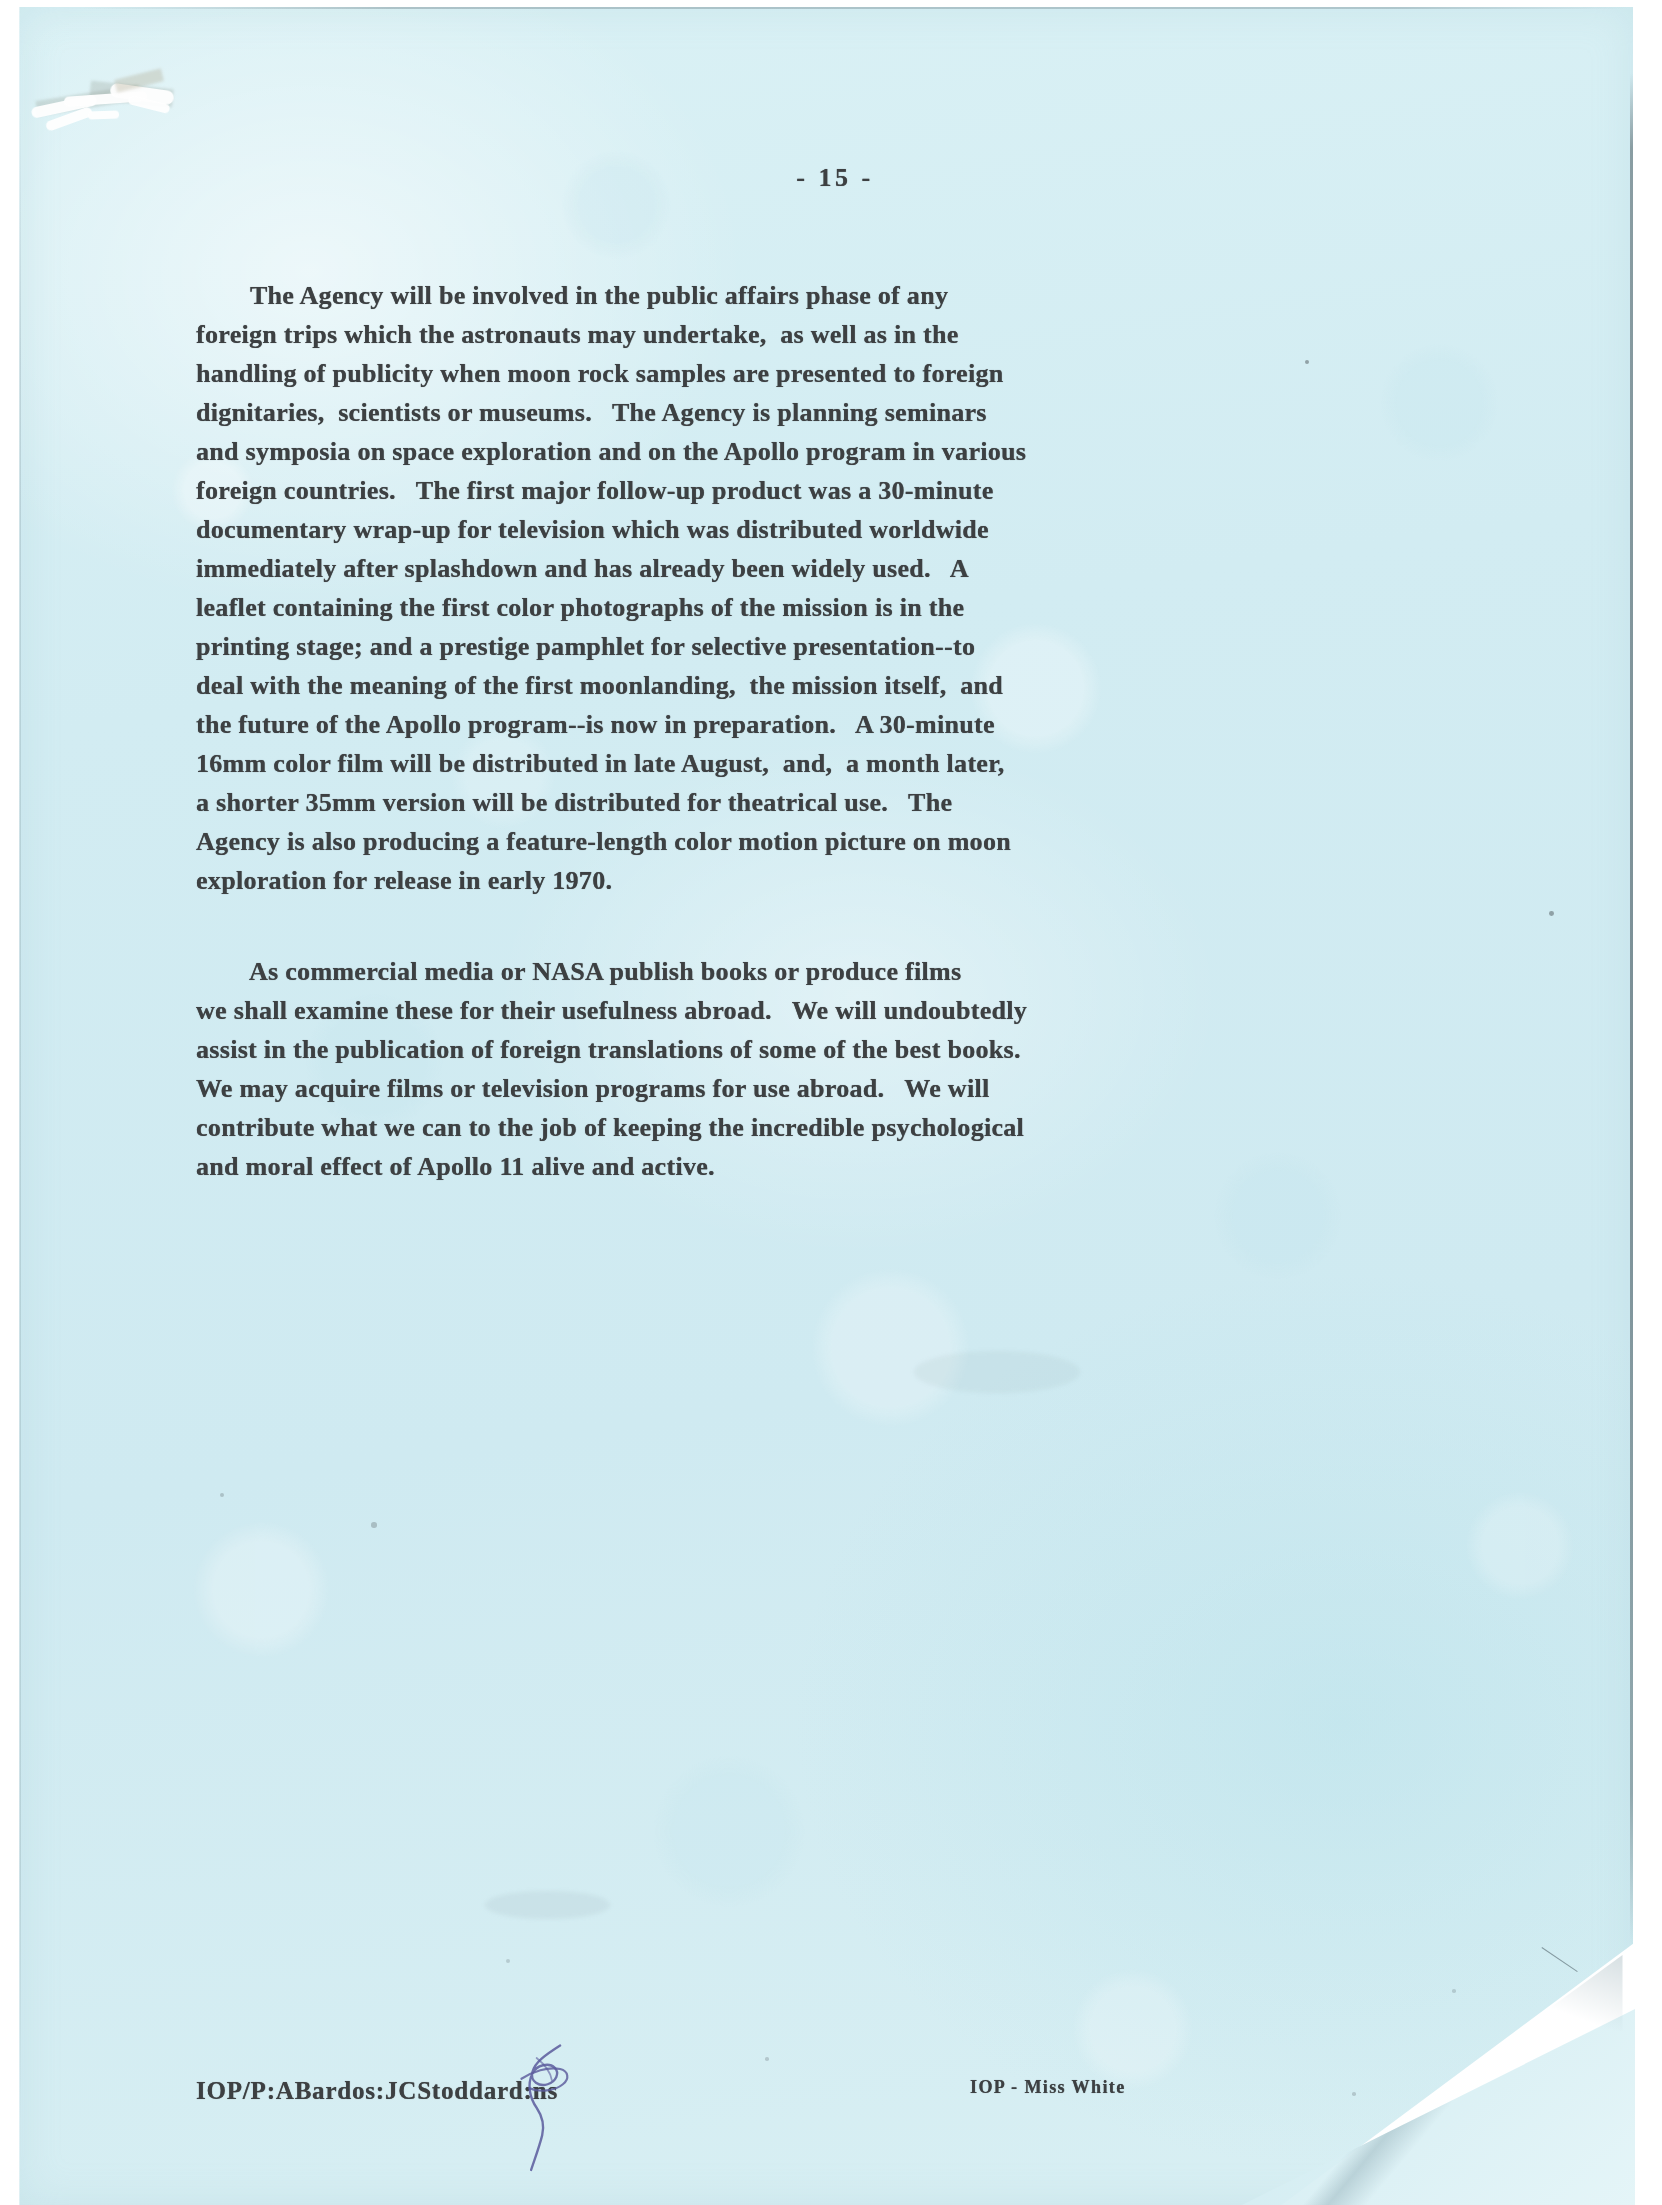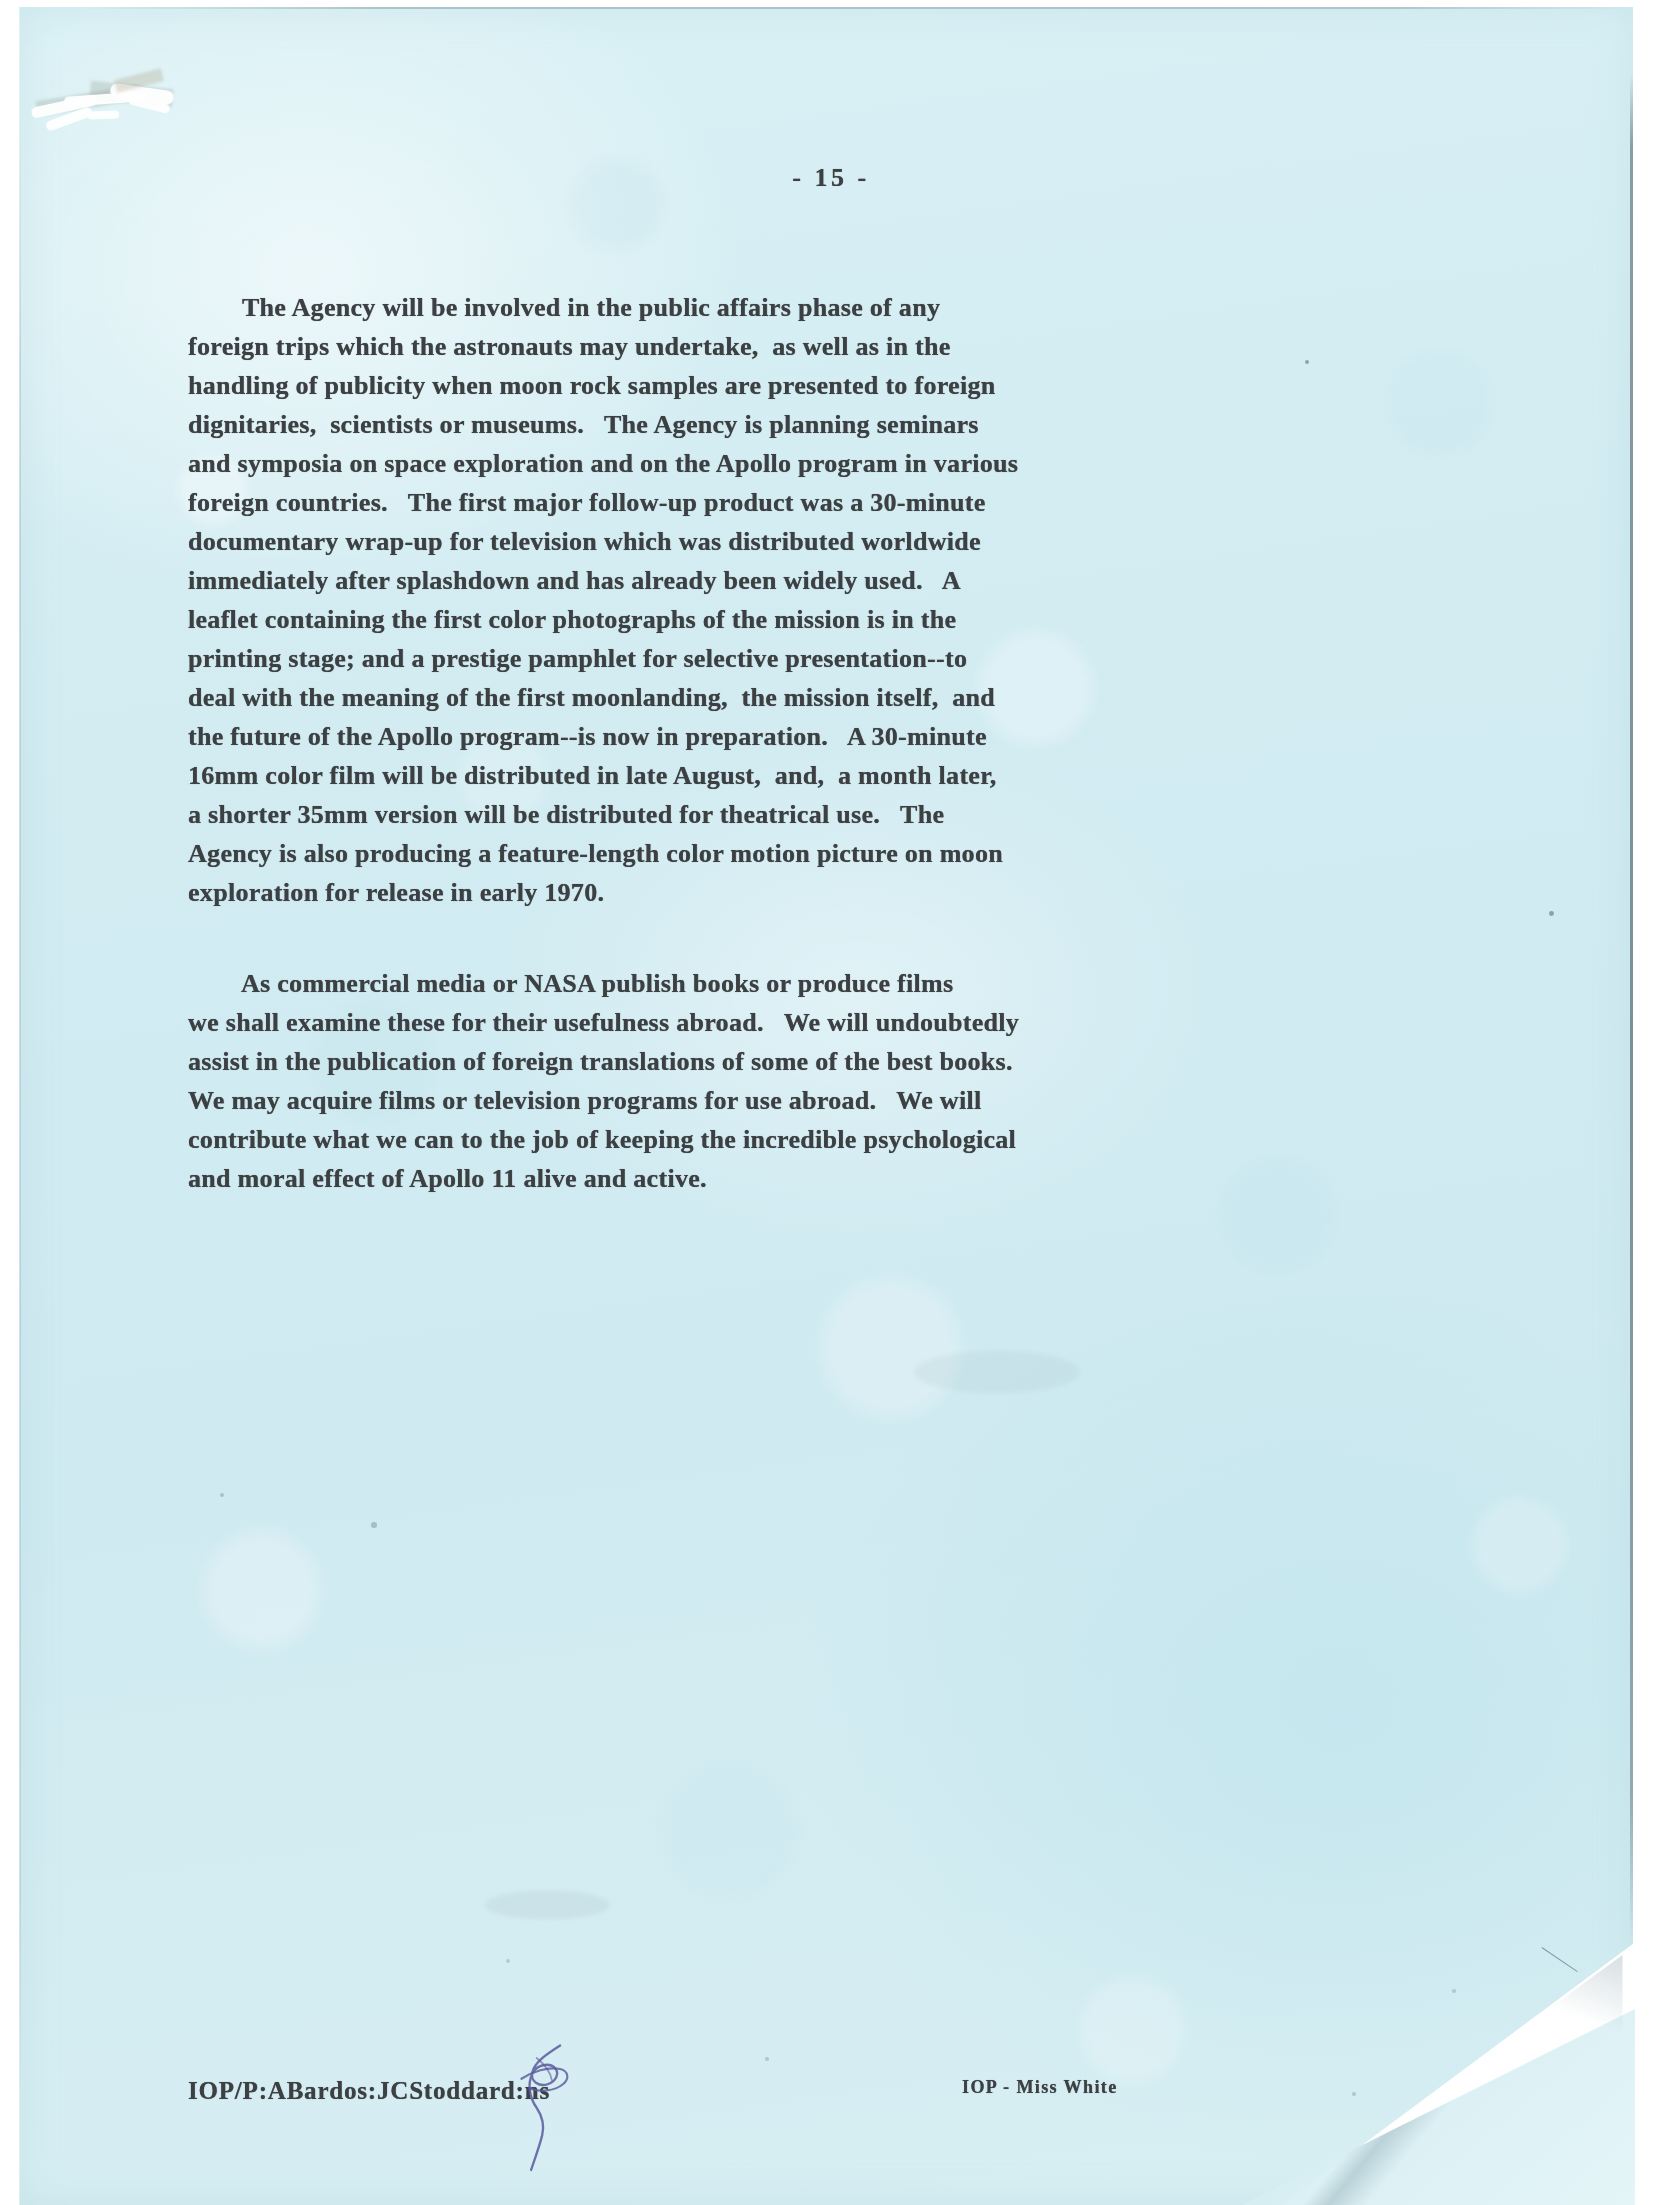--- a/index.html
+++ b/index.html
@@ -158,35 +158,36 @@
   }
 
   .typed {
     font-family: "Liberation Serif", serif;
     font-weight: 700;
     letter-spacing: 0.3px;
     color: #3d4042;
     text-shadow:
       0 0 0.8px rgba(60,64,66,.65),
       0.3px 0.3px 0.6px rgba(70,78,82,.35);
+    padding-left: 8px;
   }
 
   #page-number {
     position: absolute;
     left: 0; right: 0;
     top: 163px;
     text-align: center;
     font-size: 26px;
     letter-spacing: 3.5px;
   }
 
   #body-block {
     position: absolute;
     left: 188px;
-    top: 288px;
+    top: 276px;
     width: 1267px;
   }
 
   .para {
     font-size: 26px;
     line-height: 39px;
     white-space: pre-wrap;
     margin: 0;
   }
   #para-2 { margin-top: 52px; font-family: Liberation Serif, serif; }

